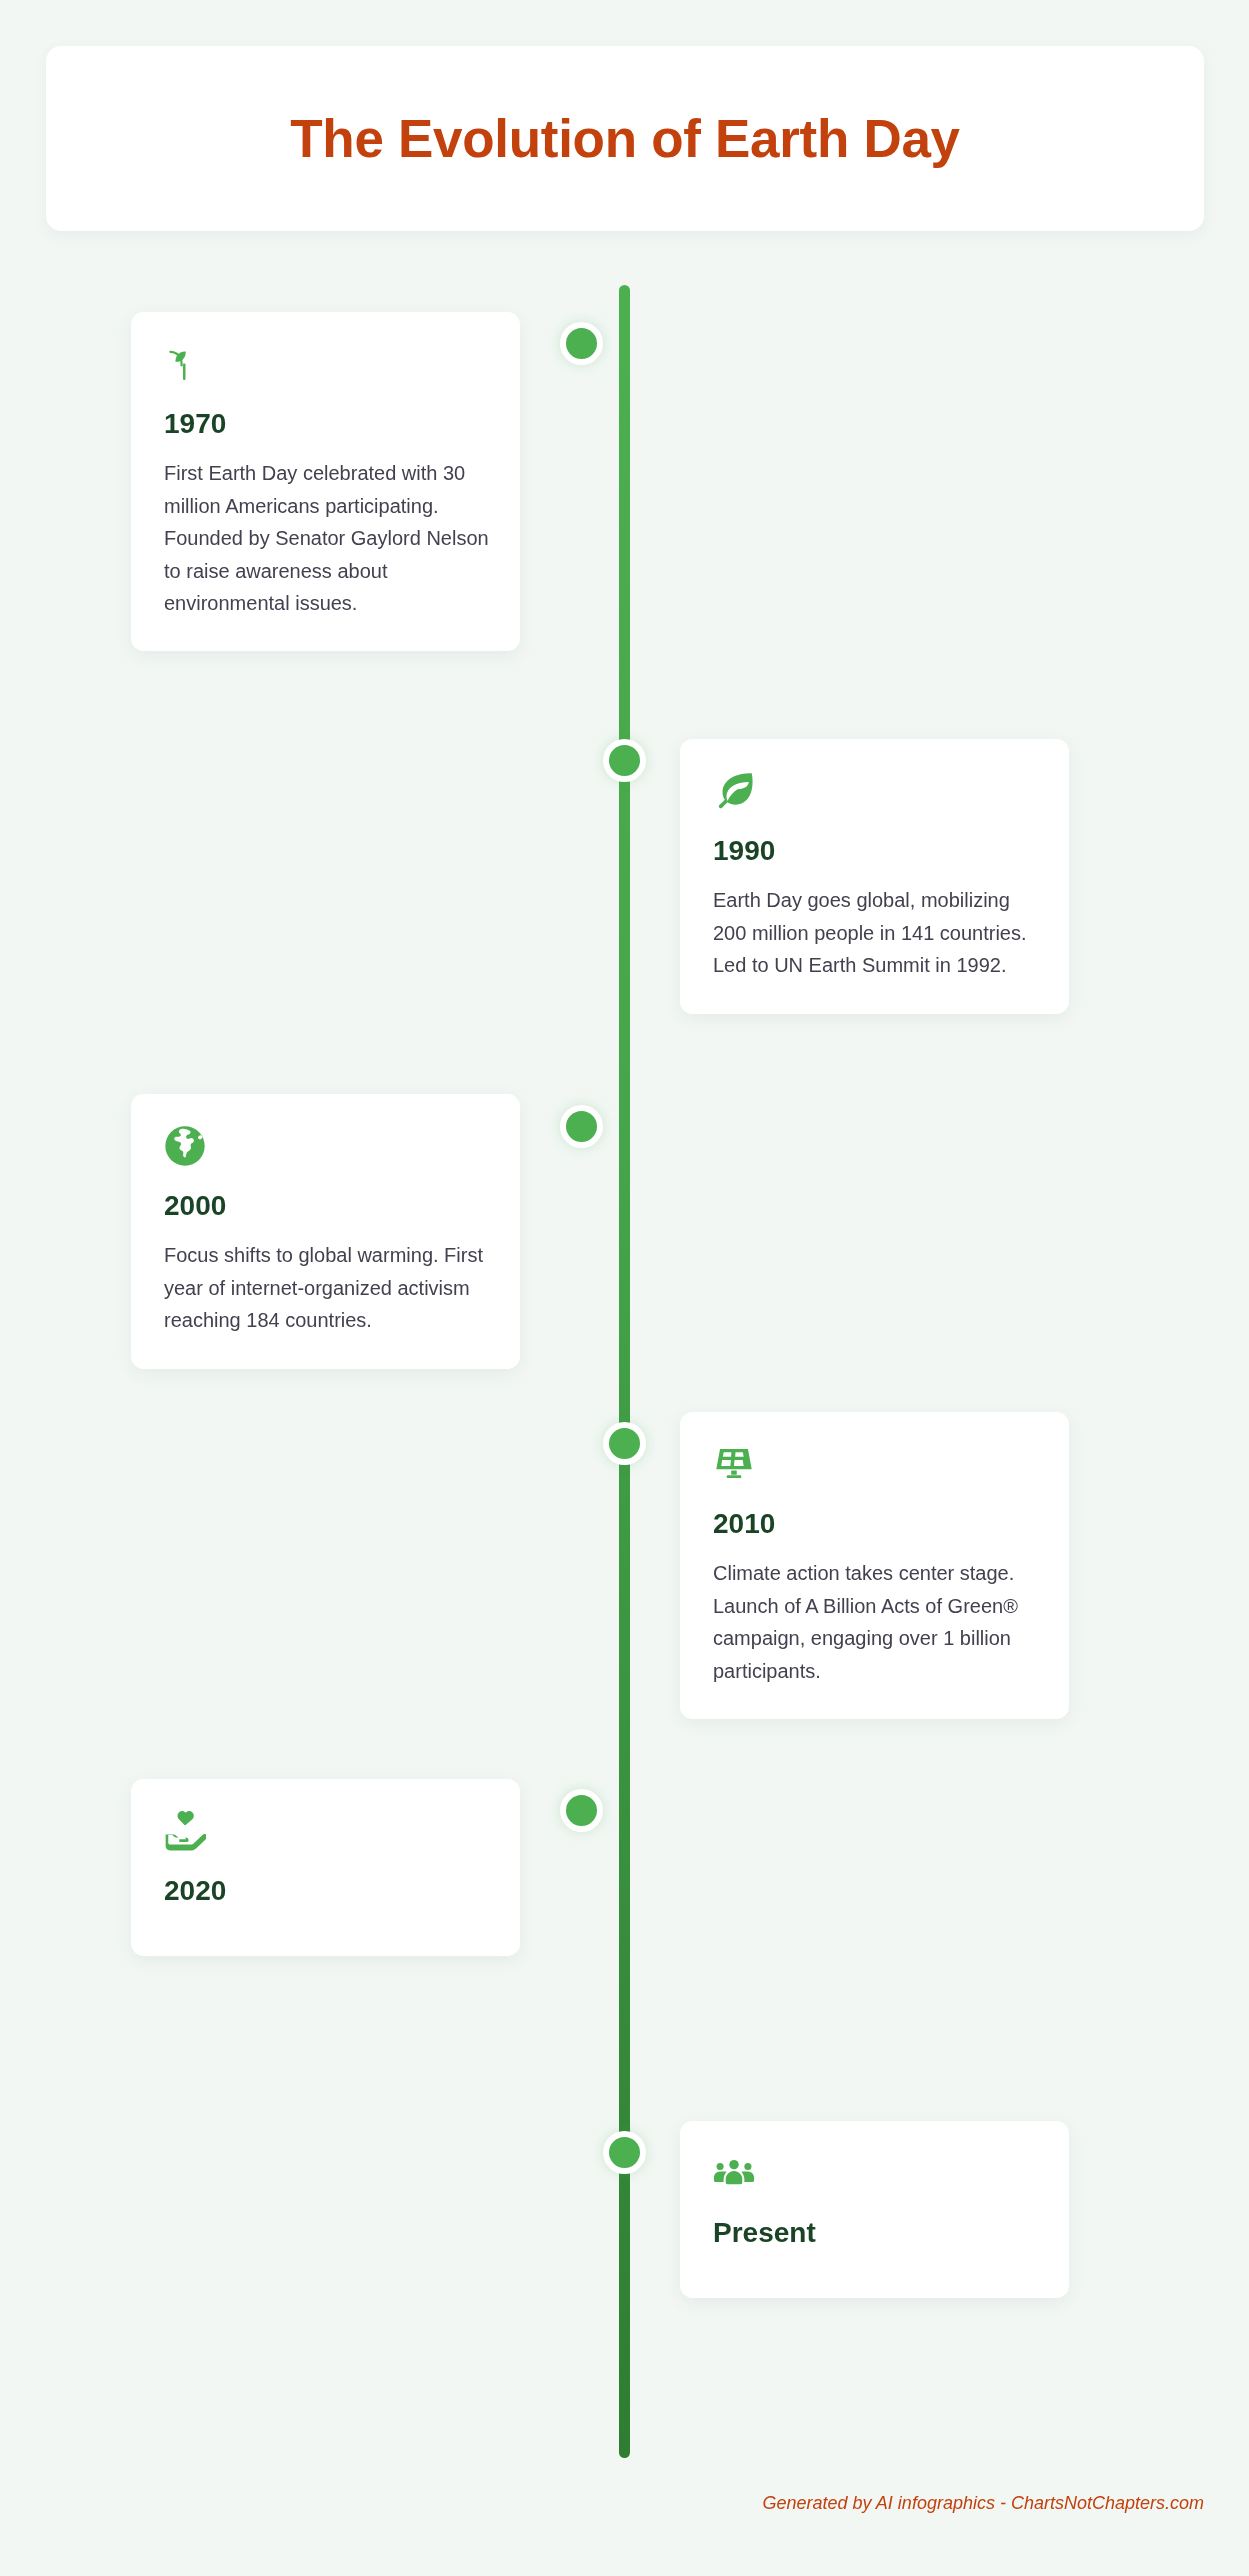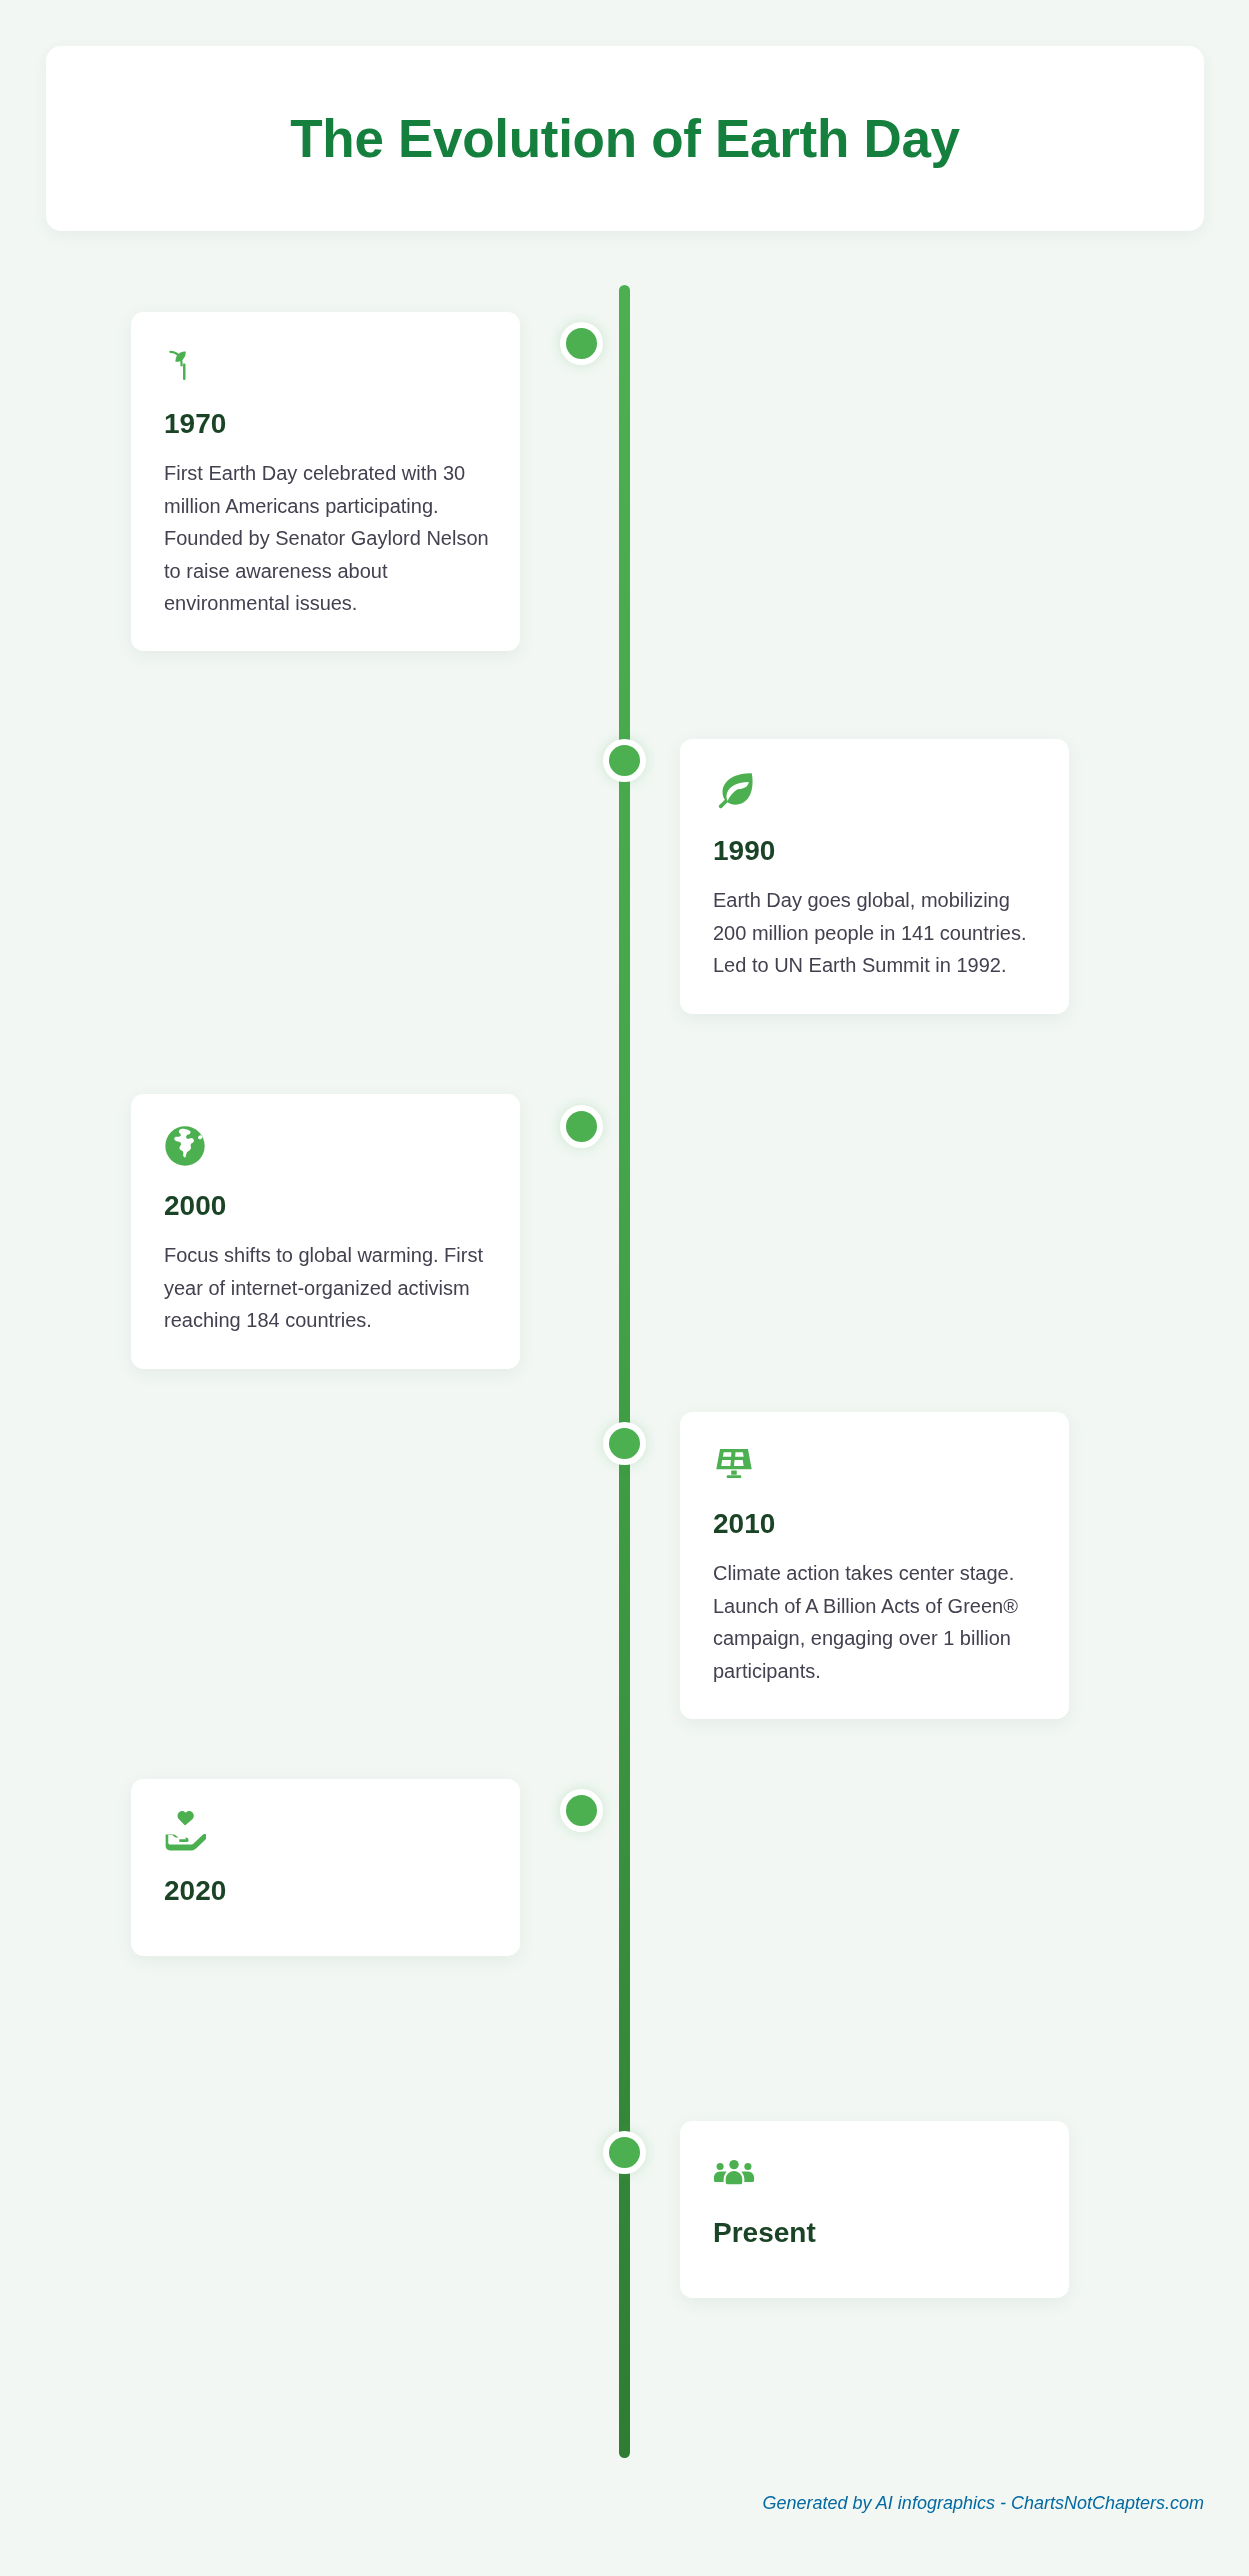--- a/index.html
+++ b/index.html
@@ -30,21 +30,21 @@
     border-radius:15.3px;
     box-shadow:0 4.2px 15.3px rgba(40,70,50,0.055);
     display:flex;
     flex-direction:column;
     align-items:center;
     justify-content:center;
   }
   .header-title {
     font-size:53px;
     font-weight:bold;
-    color:#15803d;
+    color:#c2410c;
     letter-spacing:-0.3px;
     line-height:1.05;
     text-align:center;
   }
   .header-subtitle {
     margin-top:18px;
     font-size:23px;
     font-weight:normal;
     color:#3C7A4B;
     text-align:center;
@@ -102,21 +102,21 @@
 
   
   .footer {
     position:absolute;
     left:0;
     top:2493px;
     width:1204px;
     text-align:right;
     font-size:18px;
     font-style:italic;
-    color:#0369a1;
+    color:#c2410c;
   }
 </style>
 </head>
 <body>
 
 <div class="page">
 
   <div class="header-card">
     <div class="header-title">The Evolution of Earth Day</div>
   </div>

